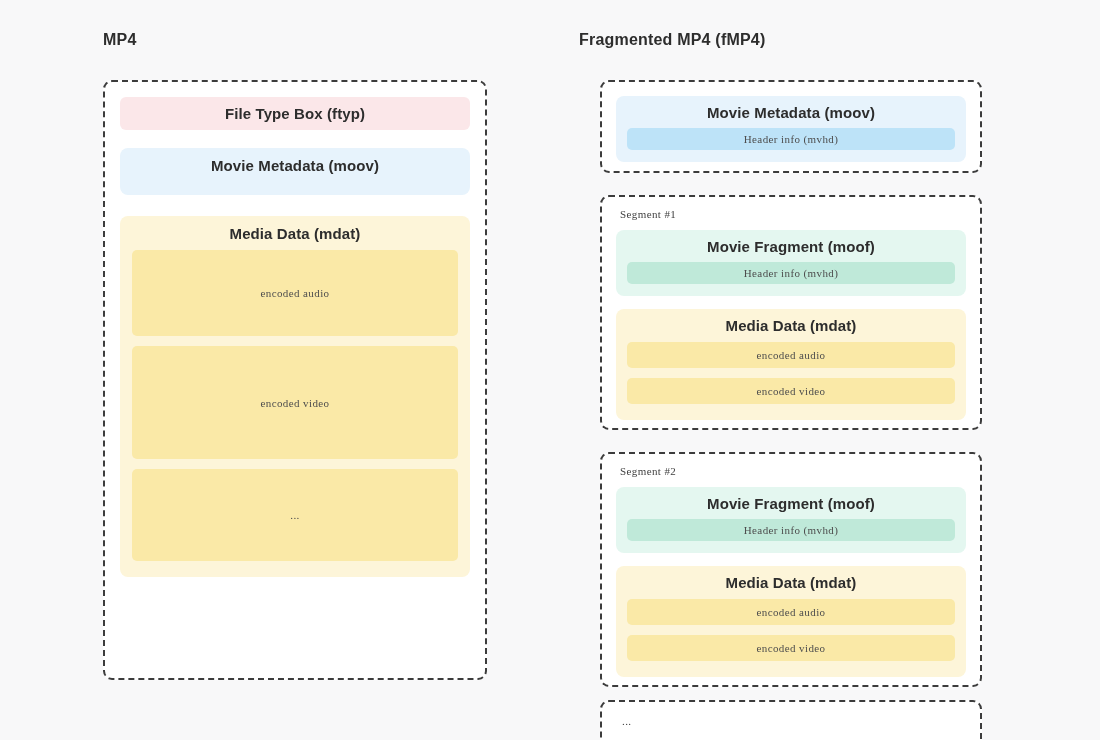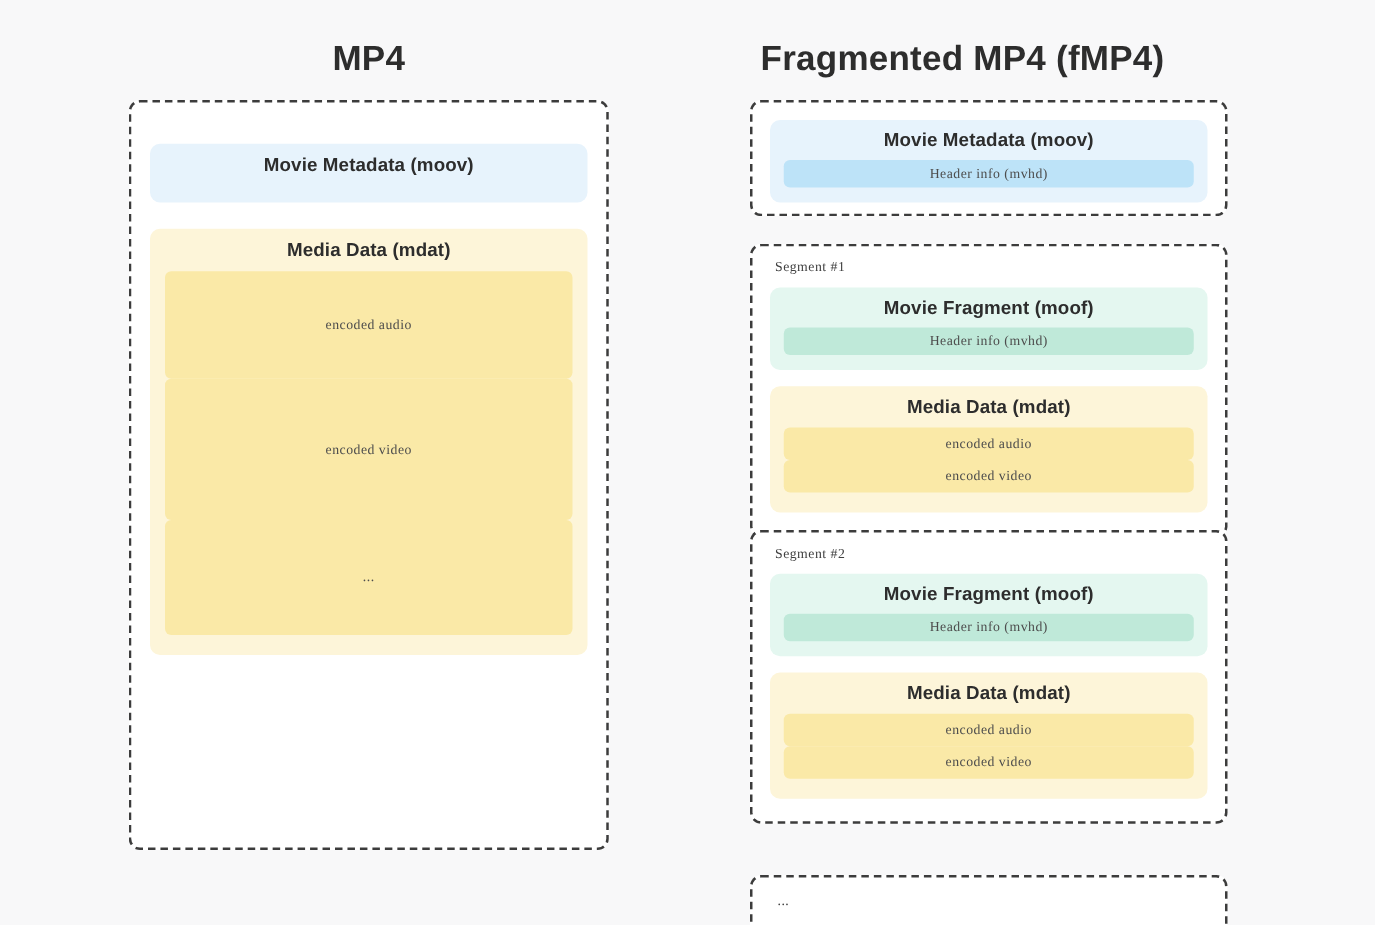--- a/index.html
+++ b/index.html
@@ -5,36 +5,36 @@
   * { margin:0; padding:0; box-sizing:border-box; }
   html,body { width:1100px; height:740px; overflow:hidden; }
   body {
     position:relative;
     background: var(--page-bg, #f8f8f9);
     font-family: "Liberation Sans", sans-serif;
   }
 
   .main-title {
     position:absolute; top:31px; height:28px;
-    font-size:28px; font-weight:700; color:var(--heading-text,#2d2d2d);
-    text-align:center; letter-spacing:0.2px;
+    font-size:16px; font-weight:700; color:var(--heading-text,#2d2d2d);
+    letter-spacing:0.2px;
   }
   .main-title.left  { left:103px; width:384px; }
   .main-title.right { left:579px; width:382px; }
 
   .dashed {
     position:absolute;
     background: var(--panel-bg,#ffffff);
     border:2px dashed var(--border,#3c3c3c);
     border-radius:9px;
   }
   .panel-mp4      { left:103px; top:80px;  width:384px; height:600px; padding:15px; }
   .panel-init     { left:600px; top:80px;  width:382px; height:93px;  padding:14px; }
   .panel-seg1     { left:600px; top:195px; width:382px; height:235px; padding:10px 14px 12px; }
-  .panel-seg2     { left:600px; top:424px; width:382px; height:235px; padding:10px 14px 12px; }
+  .panel-seg2     { left:600px; top:452px; width:382px; height:235px; padding:10px 14px 12px; }
   .panel-more     { left:600px; top:700px; width:382px; height:120px; padding:12px 16px; }
 
   .sec-title {
     font-size:15px; font-weight:700; color:var(--heading-text,#2d2d2d);
     text-align:center; line-height:21px; letter-spacing:0.1px;
   }
   .mono {
     font-family:Liberation Serif, serif;
     font-size:11px; color:var(--mono-text,#4d4d4d); letter-spacing:0.4px;
   }
@@ -56,21 +56,21 @@
   .row-blue + .row-blue { margin-top:12px; }
   .mdat-l {
     margin-top:21px; border-radius:8px; background:var(--yellow-light,#fdf5d9);
     padding:7px 12px 16px;
   }
   .mdat-l .sec-title { margin-bottom:6px; }
   .row-yellow {
     border-radius:5px; background:var(--yellow,#fae9a7);
     display:flex; align-items:center; justify-content:center;
   }
-  .row-yellow + .row-yellow { }
+  .row-yellow + .row-yellow { margin-top:10px; }
   .h-audio { height:86px; } .h-video { height:113px; } .h-dots { height:92px; }
 
   
   .moov-r, .moof-r {
     border-radius:8px; padding:6px 11px 12px;
   }
   .moov-r { background:var(--blue-light,#e7f3fc); }
   .moof-r { background:var(--green-light,#e4f7f0); margin-top:8px; }
   .moov-r .sec-title, .moof-r .sec-title { margin-bottom:5px; }
   .hrow {
@@ -87,20 +87,23 @@
   .mdat-r .row-yellow { height:26px; }
   .seg-label { line-height:15px; margin-left:4px; color:#3f3f3f; }
 </style>
 </head>
 <body>
 
 <div class="main-title left">MP4</div>
 <div class="main-title right">Fragmented MP4 (fMP4)</div>
 
 <div class="dashed panel-mp4">
+  <div class="ftyp">
+    <div class="sec-title">File Type Box (ftyp)</div>
+  </div>
   <div class="moov-l">
     <div class="sec-title">Movie Metadata (moov)</div>
   </div>
   <div class="mdat-l">
     <div class="sec-title">Media Data (mdat)</div>
     <div class="row-yellow h-audio mono">encoded audio</div>
     <div class="row-yellow h-video mono">encoded video</div>
     <div class="row-yellow h-dots mono">...</div>
   </div>
 </div>

